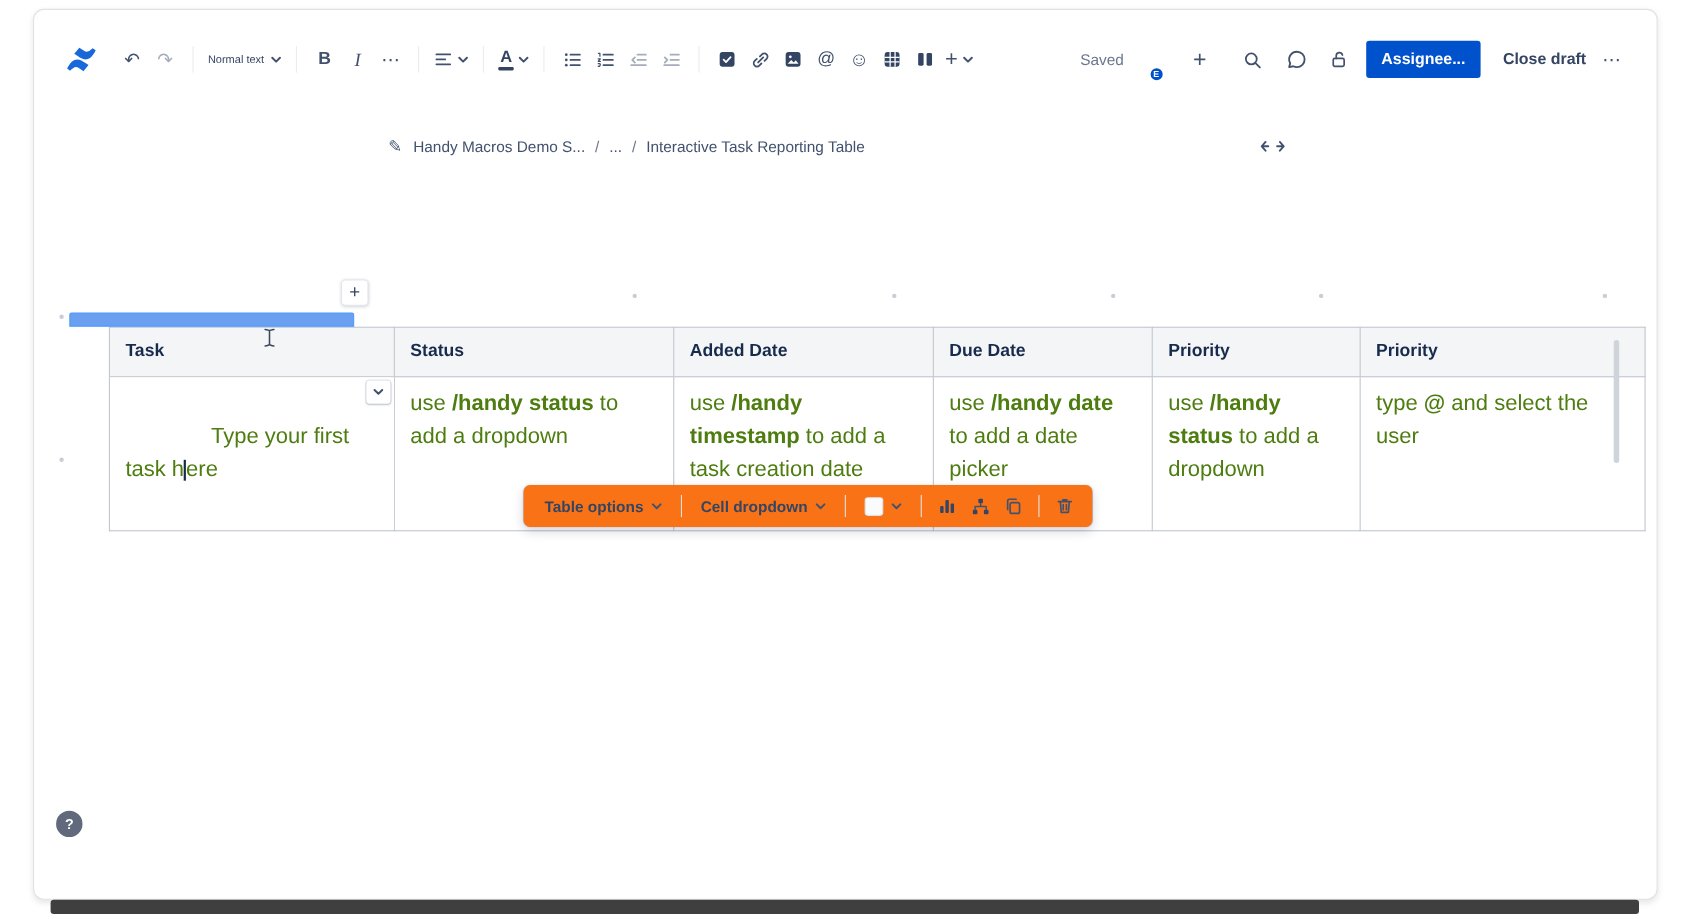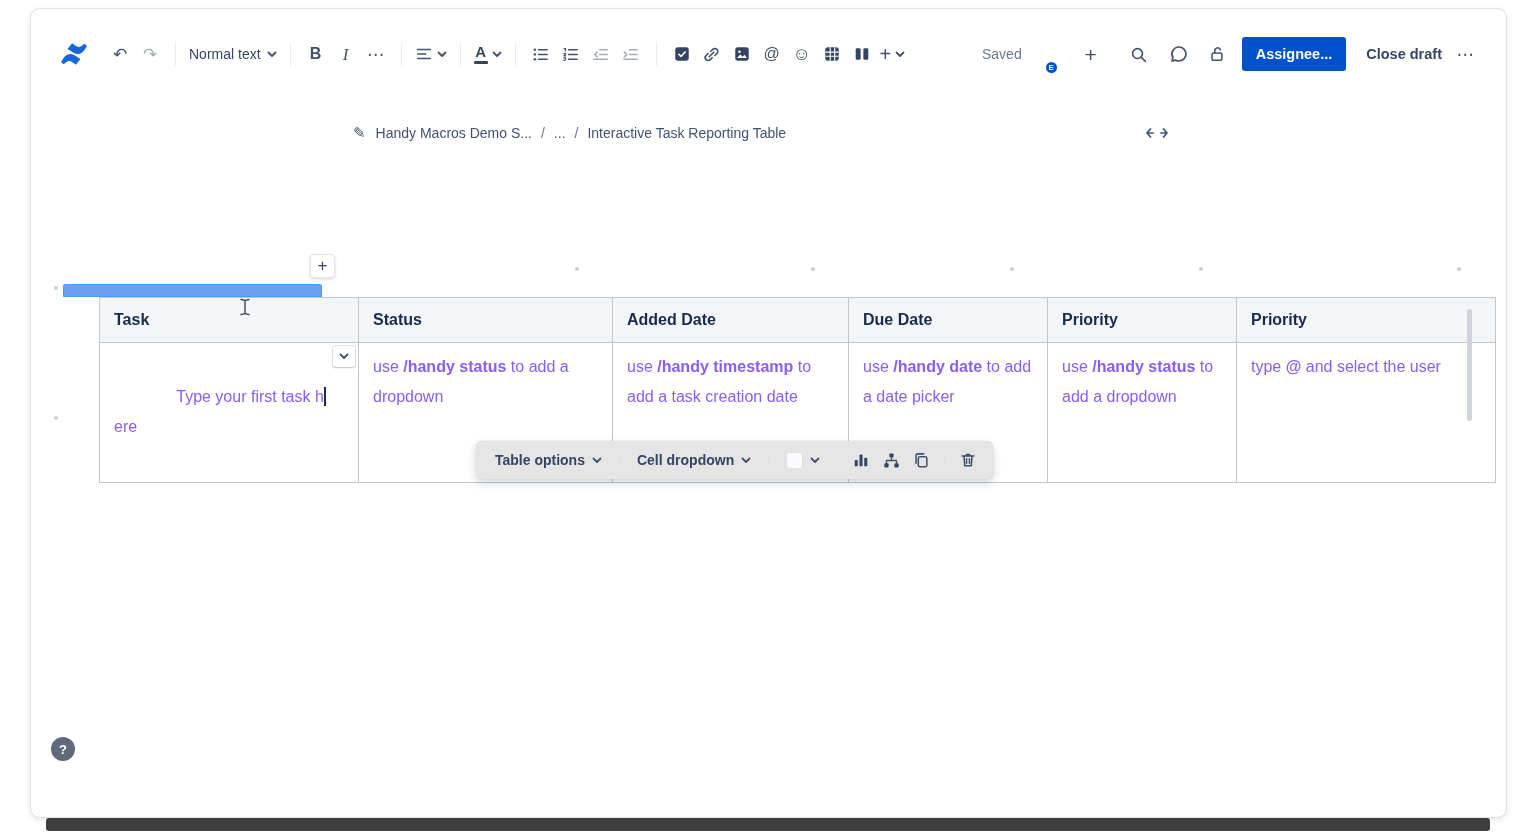--- a/index.html
+++ b/index.html
@@ -16,21 +16,21 @@
           font-family:inherit; gap:4px; padding:0 3px; }
   .tbtn.disabled { color:#a5adba; }
   .tbtn.disabled svg { stroke:#a5adba; }
   .sep { width:1px; height:24px; background:#ebecf0; margin:0 10px; flex:none; }
   .glyph { font-size:17px; line-height:1; }
   svg.ic { stroke:#42526e; stroke-width:1.7; fill:none; stroke-linecap:round; stroke-linejoin:round; display:block; }
   svg.chev { stroke:#42526e; stroke-width:1.8; fill:none; stroke-linecap:round; stroke-linejoin:round; }
 
   .logo { width:30px; height:26px; margin-right:16px; flex:none; }
   .style-dd { display:inline-flex; align-items:center; gap:6px; }
-  .style-dd .lbl { font-size:14px; color:#344563; max-width:72px; overflow:hidden; white-space:nowrap; display:inline-block; }
+  .style-dd .lbl { font-size:10px; color:#344563; max-width:72px; overflow:hidden; white-space:nowrap; display:inline-block; }
   .bold-g { font-weight:800; font-size:16px; }
   .italic-g { font-style:italic; font-family:"Liberation Serif","DejaVu Serif",serif; font-size:17px; }
   .colorA { display:inline-flex; flex-direction:column; align-items:center; line-height:1; }
   .colorA .A { font-size:15px; font-weight:700; color:#344563; }
   .colorA .bar { width:14px; height:3px; background:#344563; border-radius:1px; margin-top:2px; }
 
   .saved { margin-left:auto; font-size:14px; color:#6b778c; margin-right:16px; }
   .avatar-wrap { position:relative; width:36px; height:36px; margin-right:2px; flex:none; cursor:pointer; }
   .avatar { width:36px; height:36px; border-radius:50%;
             background:radial-gradient(circle at 38% 32%, #e8b08c 0%, #a9704f 45%, #5f3b28 80%, #43271a 100%); }
@@ -56,33 +56,33 @@
   .table-area { position:absolute; left:32px; top:275px; width:1396px; }
   .col-select-bar { position:absolute; left:0; top:0; width:259px; height:13px; background:#6ba0f1; border:1px solid #4c9aff; border-radius:2px 2px 0 0; }
   .add-col-btn { position:absolute; left:247px; top:-30px; width:25px; height:24px; background:#fff; border:1px solid #e4e6ea;
                  border-radius:4px; box-shadow:0 1px 3px rgba(9,30,66,.18); font-size:17px; color:#344563; cursor:pointer;
                  display:flex; align-items:center; justify-content:center; font-family:inherit; z-index:3; }
   .dot { position:absolute; width:4px; height:4px; border-radius:50%; background:#c9ced6; }
   table.grid { border-collapse:collapse; table-layout:fixed; width:1396px; margin-top:13px;margin-left:36px; }
   table.grid th { background:#f4f5f7; border:1px solid #c1c7d0; text-align:left; padding:0 14px; height:45px;
                   font-size:16px; font-weight:700; color:#172b4d; cursor:pointer; }
   table.grid td { background:#fff; border:1px solid #c1c7d0; padding:9px 14px 10px; height:78px; vertical-align:top;
-                  font-size:16px; color:#8b5cf6; line-height:30px; cursor:text; }
+                  font-size:20px; color:#4d7c0f; line-height:30px; cursor:text; }
   table.grid td b, .seg-b { font-weight:700; }
   td.sel-td { border:2px solid #4c9aff; position:relative; padding:8px 13px 9px; }
   .cell-chev { position:absolute; top:3px; right:3px; width:22px; height:21px; background:#fff; border-radius:3px;
                box-shadow:0 0 0 1px rgba(9,30,66,.10), 0 1px 2px rgba(9,30,66,.2); display:flex; align-items:center;
                justify-content:center; border:none; cursor:pointer; }
   .caret { display:inline-block; width:1.8px; height:19px; background:#172b4d; vertical-align:-4px; }
   .seg-wrap { white-space:pre-wrap; }
   .tbl-scrollbar { position:absolute; left:1404px; top:25px; width:5px; height:112px; background:#cfd3da; border-radius:3px; cursor:grab; }
   .ibeam { position:absolute; left:176px; top:14px; z-index:4; pointer-events:none; }
 
   
-  .float-bar { position:absolute; left:445px; top:432px; height:38px; background:#e5e5e5; border-radius:6px;
+  .float-bar { position:absolute; left:445px; top:432px; height:38px; background:#f97316; border-radius:6px;
                box-shadow:0 4px 10px rgba(9,30,66,.18), 0 0 1px rgba(9,30,66,.25); display:flex; align-items:center; padding:0 10px; }
   .fbtn { display:inline-flex; align-items:center; gap:7px; border:none; background:transparent; font-family:inherit;
           font-size:14px; font-weight:600; color:#344563; padding:6px 9px; cursor:pointer; border-radius:3px; }
   .fsep { width:1px; height:20px; background:#dfe1e6; margin:0 8px; flex:none; }
   .swatch { width:17px; height:17px; border-radius:3px; background:#fafbfc; border:1px solid #dfe1e6; }
   .ficon { width:30px; height:28px; display:inline-flex; align-items:center; justify-content:center; border:none;
            background:transparent; cursor:pointer; border-radius:3px; }
 
   
   .help-btn { position:absolute; left:20px; top:728px; width:24px; height:24px; border-radius:50%; background:#606a7c;

